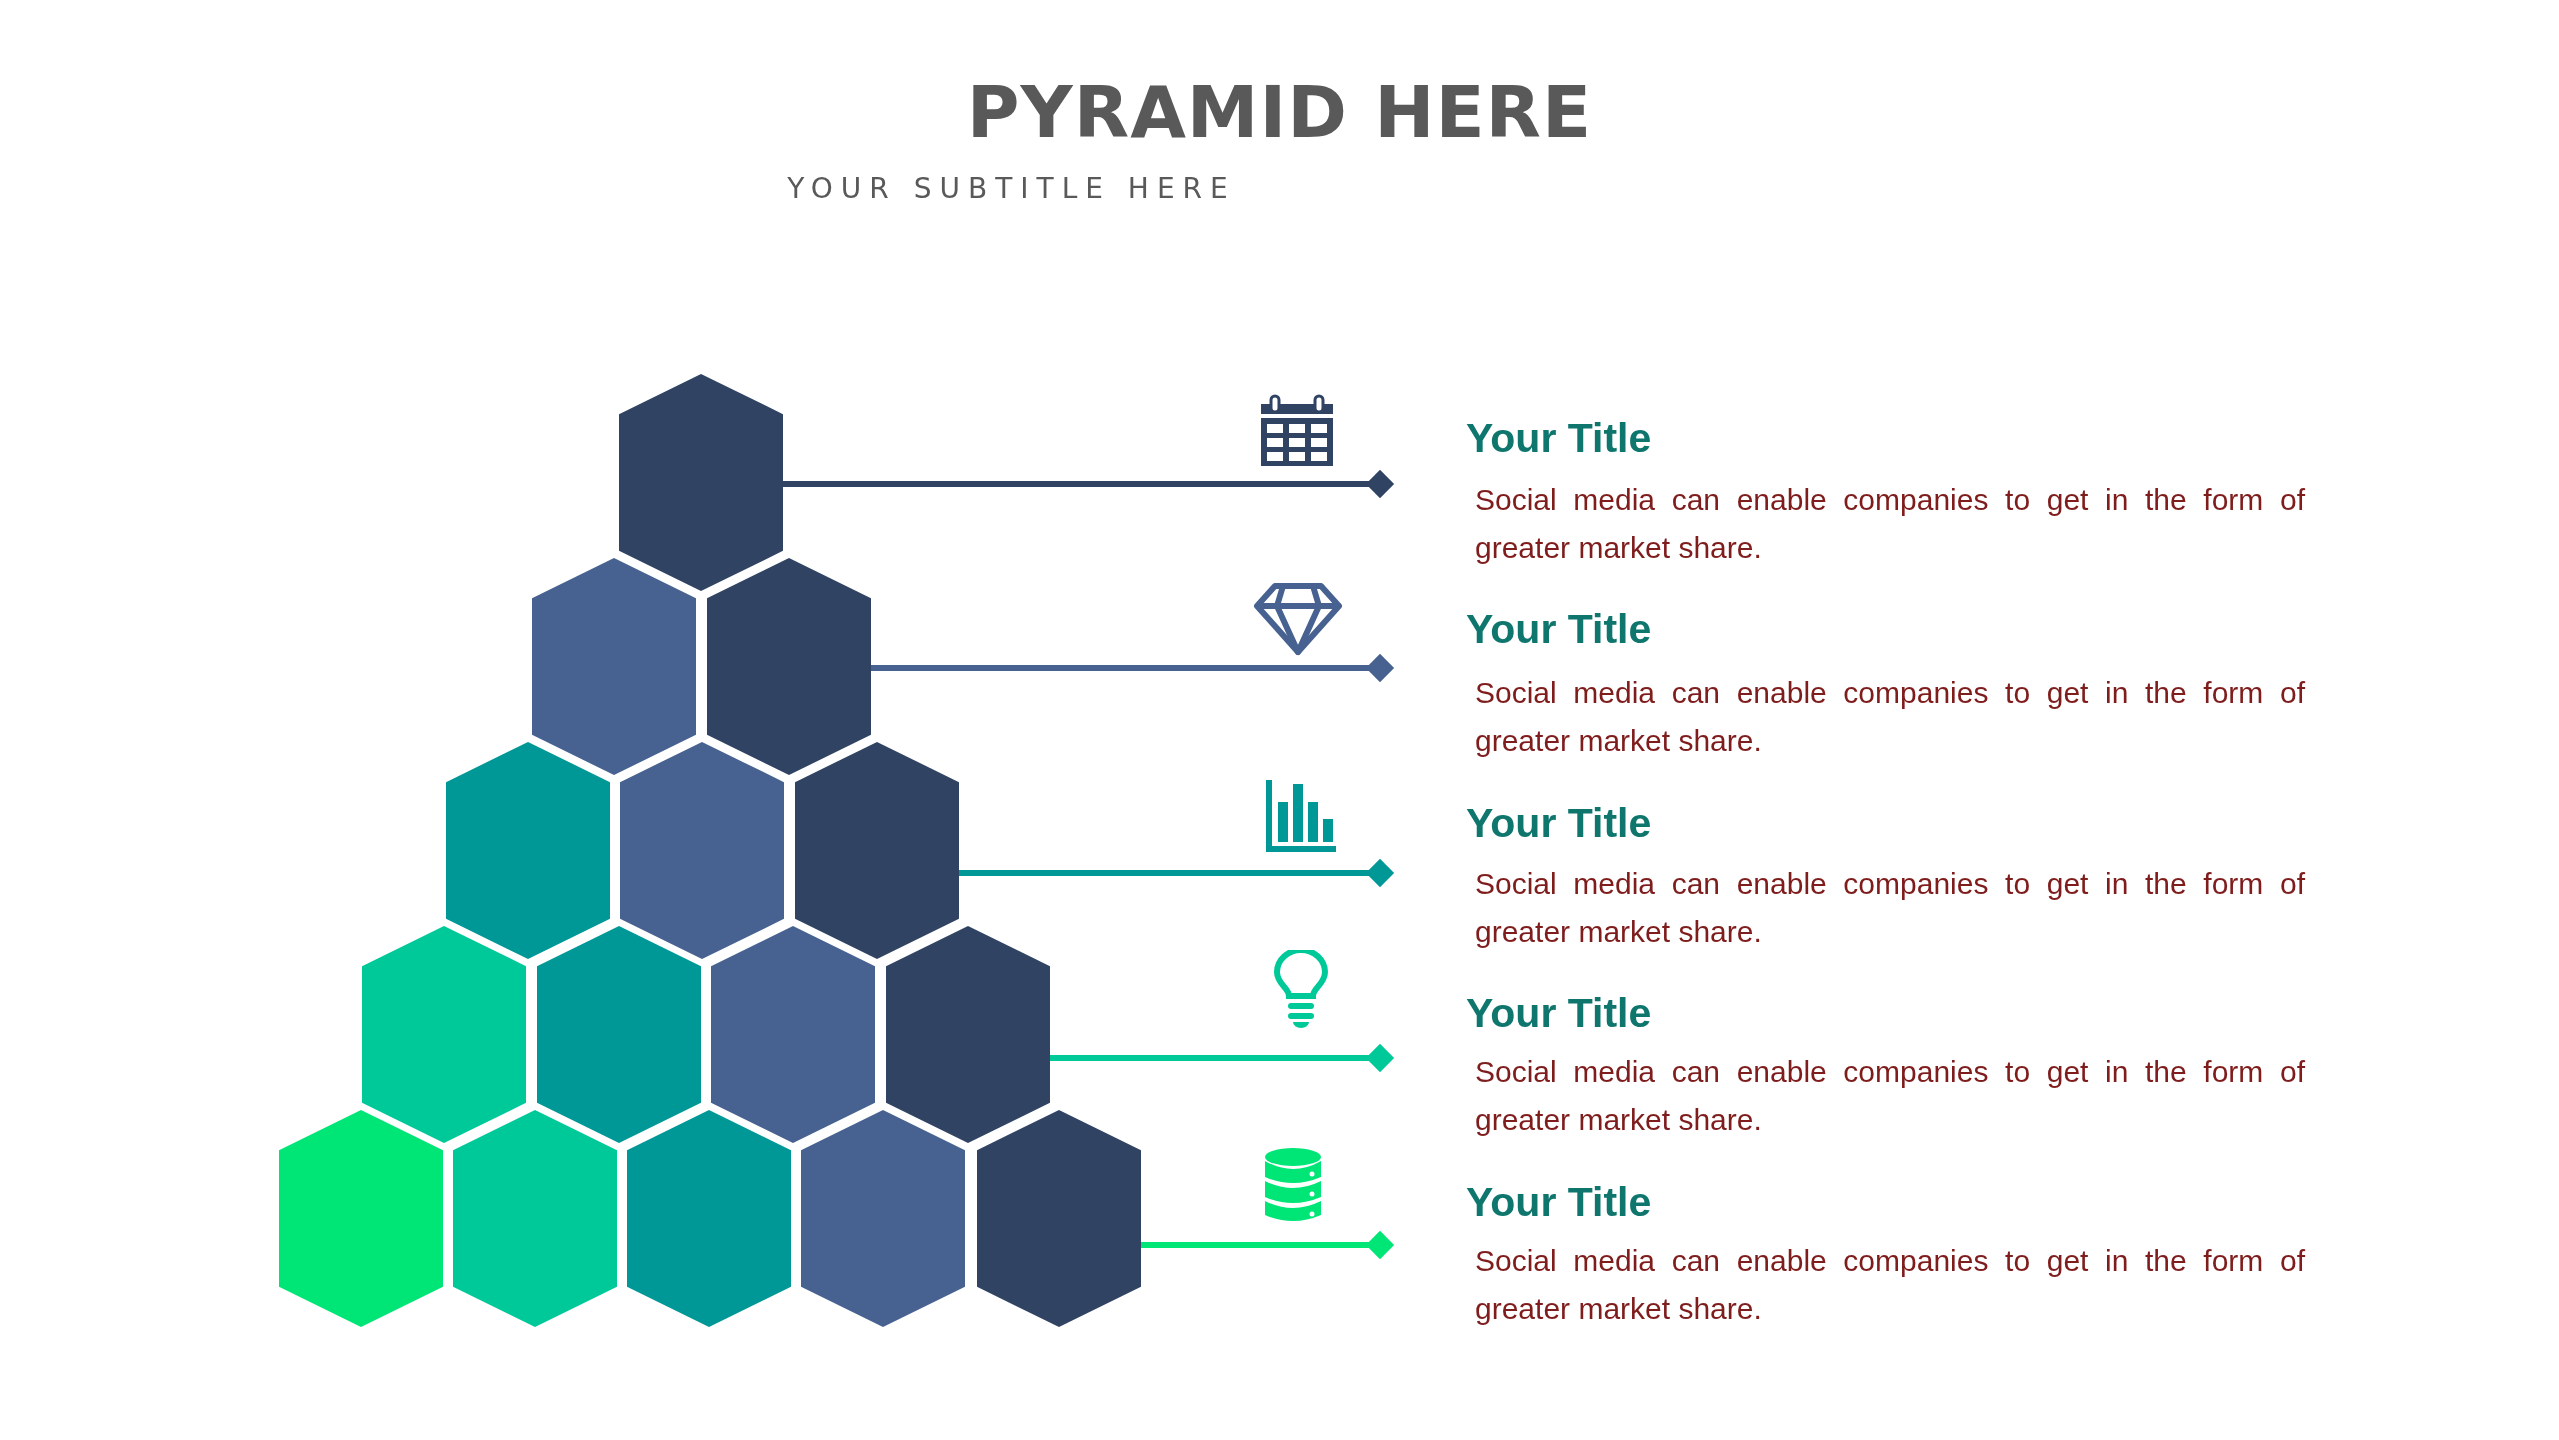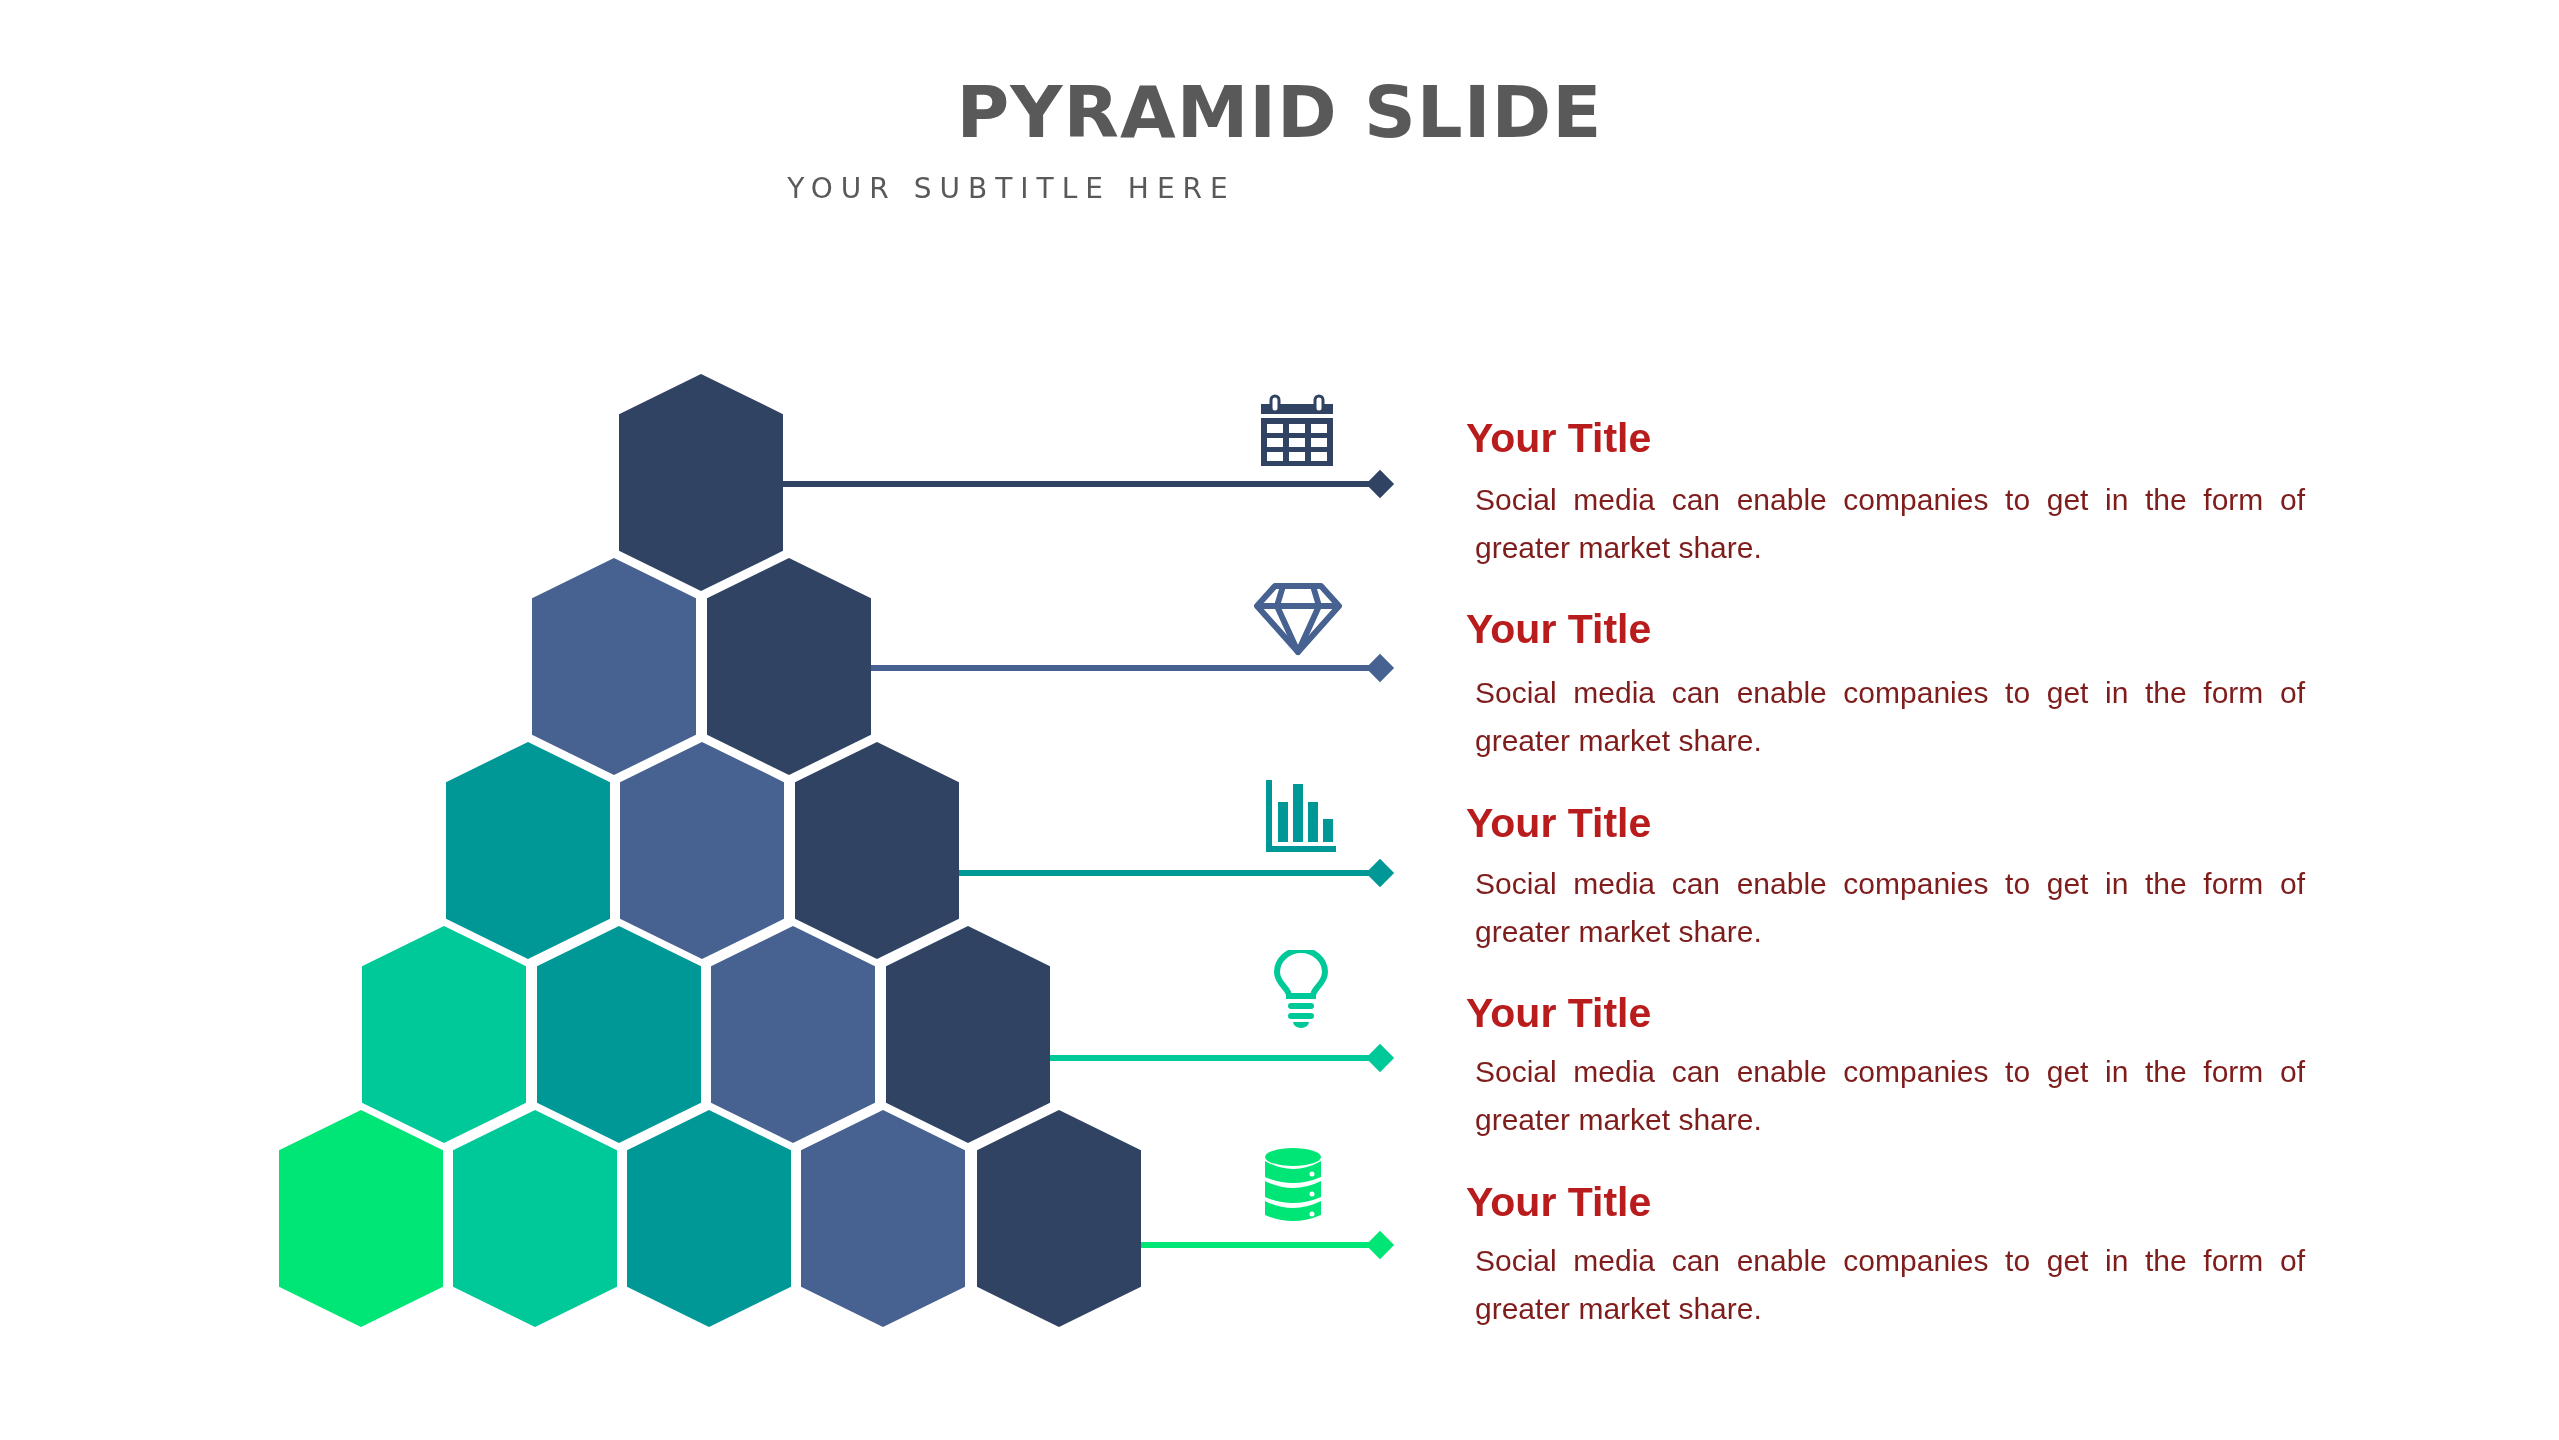--- a/index.html
+++ b/index.html
@@ -3,27 +3,27 @@
 <meta charset="utf-8">
 <style>
   html, body { margin: 0; padding: 0; }
   body { width: 2559px; height: 1440px; background: #ffffff; position: relative; overflow: hidden; font-family: "Liberation Sans", sans-serif; }
   .title { position: absolute; left: 0; width: 2559px; top: 70px; text-align: center; font-family: "DejaVu Sans", sans-serif; font-weight: bold; font-size: 72px; color: #595959; letter-spacing: 1px; }
   .subtitle { position: absolute; left: 0; width: 2023px; top: 172px; text-align: center; font-family: "DejaVu Sans", sans-serif; font-size: 28px; color: #595959; letter-spacing: 8px; }
   .hex { position: absolute; width: 164px; height: 217px; clip-path: polygon(50% 0%, 100% 18.5%, 100% 81.5%, 50% 100%, 0% 81.5%, 0% 18.5%); }
   .connector { position: absolute; height: 6px; }
   .diamond { position: absolute; width: 20px; height: 20px; transform: rotate(45deg); }
   .icon { position: absolute; width: 80px; height: 80px; }
-  .item-title { position: absolute; left: 1466px; font-weight: bold; font-size: 41px; color: #b91c1c; }
+  .item-title { position: absolute; left: 1466px; font-weight: bold; font-size: 41px; color: #0f766e; }
   .item-body { position: absolute; left: 1475px; width: 830px; font-size: 30px; line-height: 48px; color: #7f1d1d; text-align: justify; }
 </style>
 </head>
 <body>
 
-<div class="title">PYRAMID SLIDE</div>
+<div class="title">PYRAMID HERE</div>
 <div class="subtitle">YOUR SUBTITLE HERE</div>
 
 <div>
 
   <div class="hex" style="left:619px; top:374px; background:#304363;"></div>
 
   <div class="hex" style="left:532px; top:558px; background:#476291;"></div>
   <div class="hex" style="left:707px; top:558px; background:#304363;"></div>
 
   <div class="hex" style="left:446px; top:742px; background:#009797;"></div>

